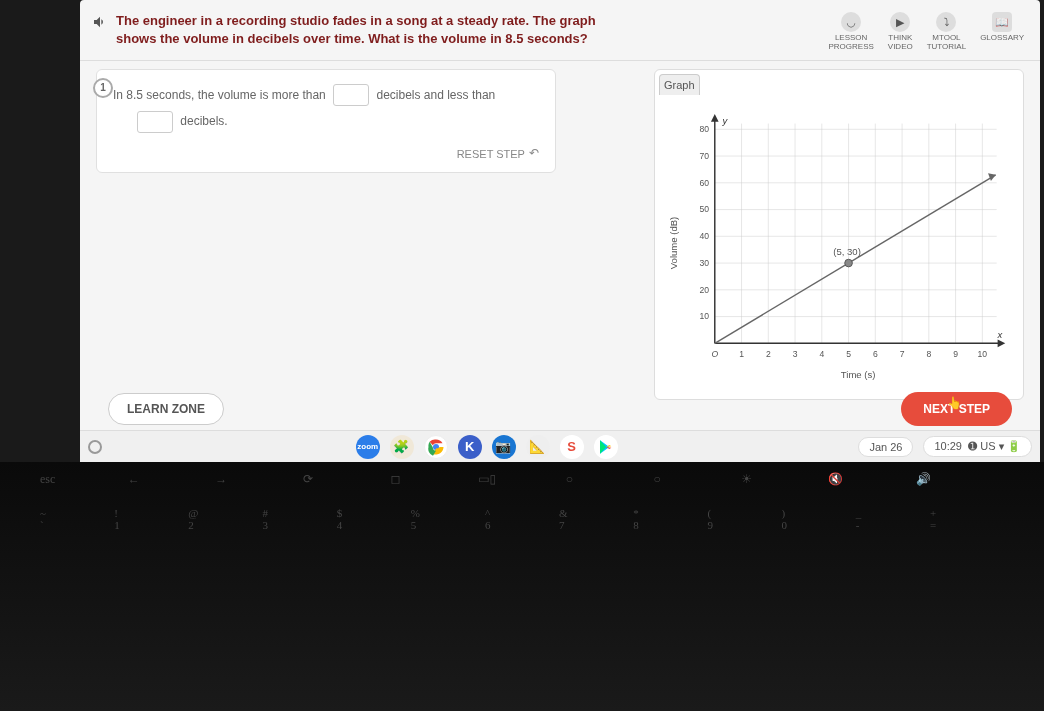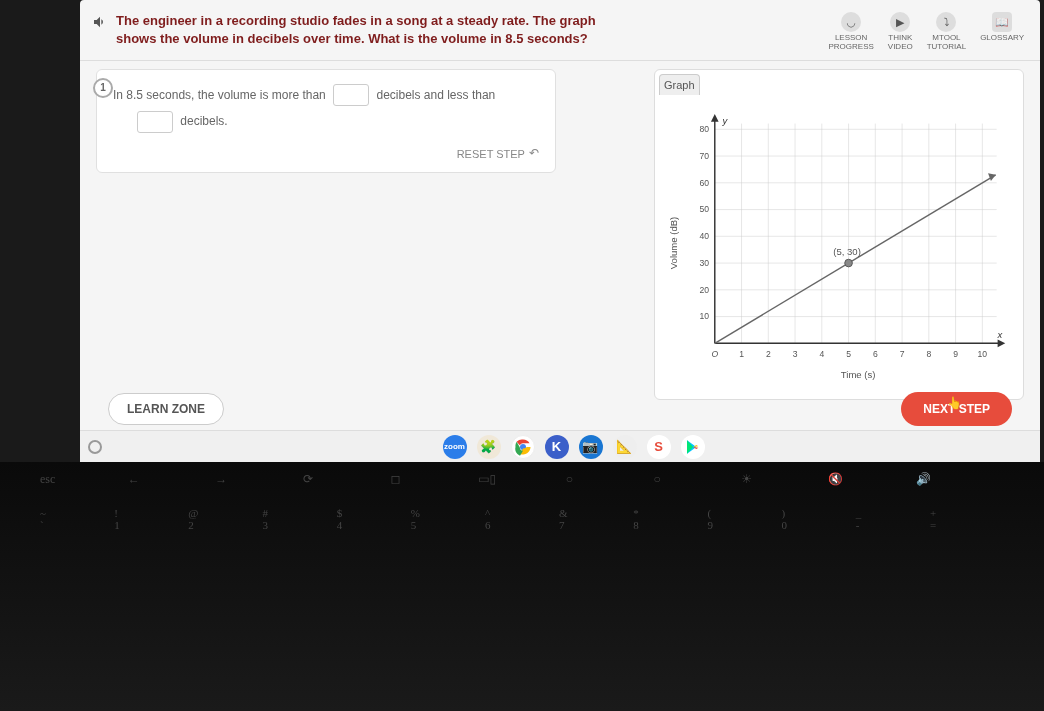--- a/index.html
+++ b/index.html
@@ -195,20 +195,27 @@
       <div class="tb-icon" style="background:#fff;color:#e74c3c;">S</div>
       <div class="tb-icon" style="background:#fff;">
         <svg width="16" height="16" viewBox="0 0 24 24">
             <path d="M3 2l14 10L3 22V2z" fill="#00c4ff"></path>
             <path d="M3 2l9 10-9 10V2z" fill="#00e676"></path>
             <path d="M12 12l5-3 3 2-8 1z" fill="#ffc107"></path>
             <path d="M12 12l8 1-3 2-5-3z" fill="#f44336"></path>
           </svg>
       </div>
     </div>
+    <div class="tb-right">
+      <span class="tb-pill">Jan 26</span>
+      <span class="tb-pill">
+        <span>10:29</span>
+        &nbsp;➊&nbsp;<span>US</span>&nbsp;▾&nbsp;🔋
+      </span>
+    </div>
   </div>
 </div>
 
 <div class="laptop-body">
   <div class="keyrow">
     <span>esc</span>
       <span>←</span>
       <span>→</span>
       <span>⟳</span>
       <span>◻</span>

